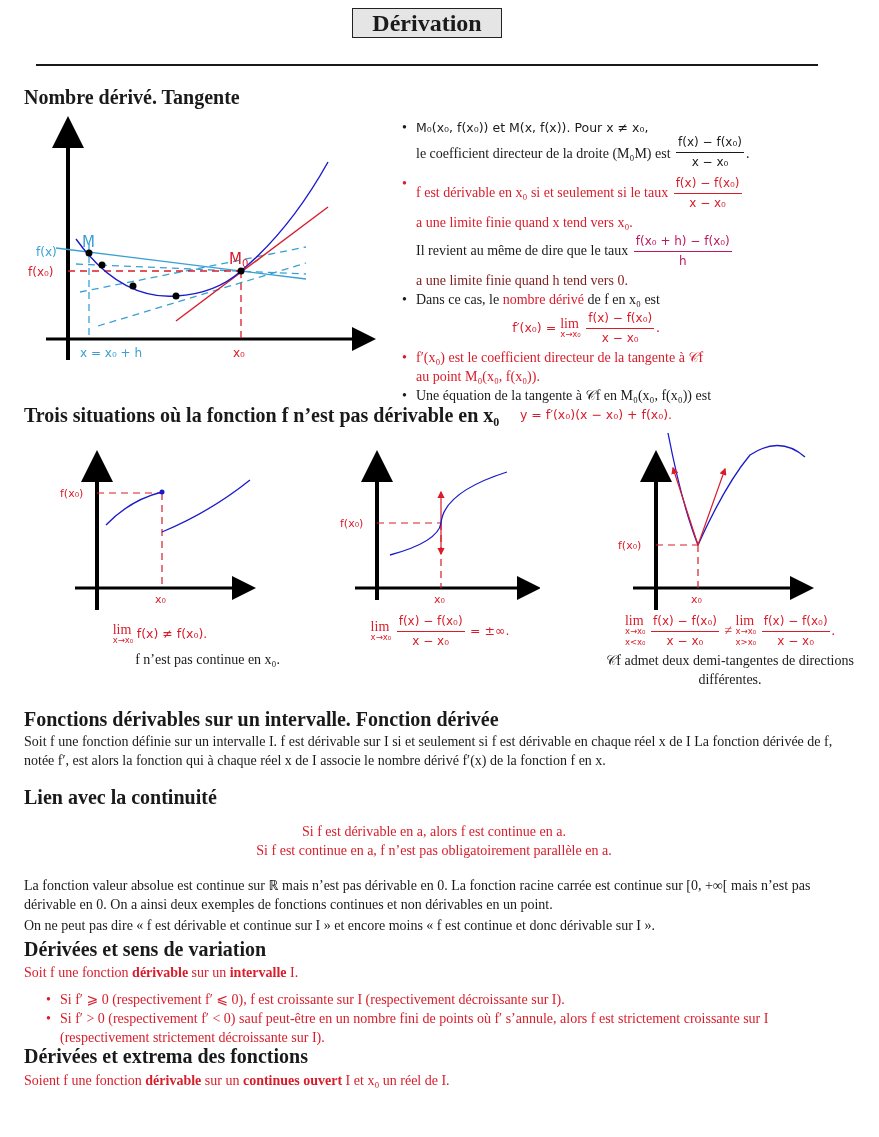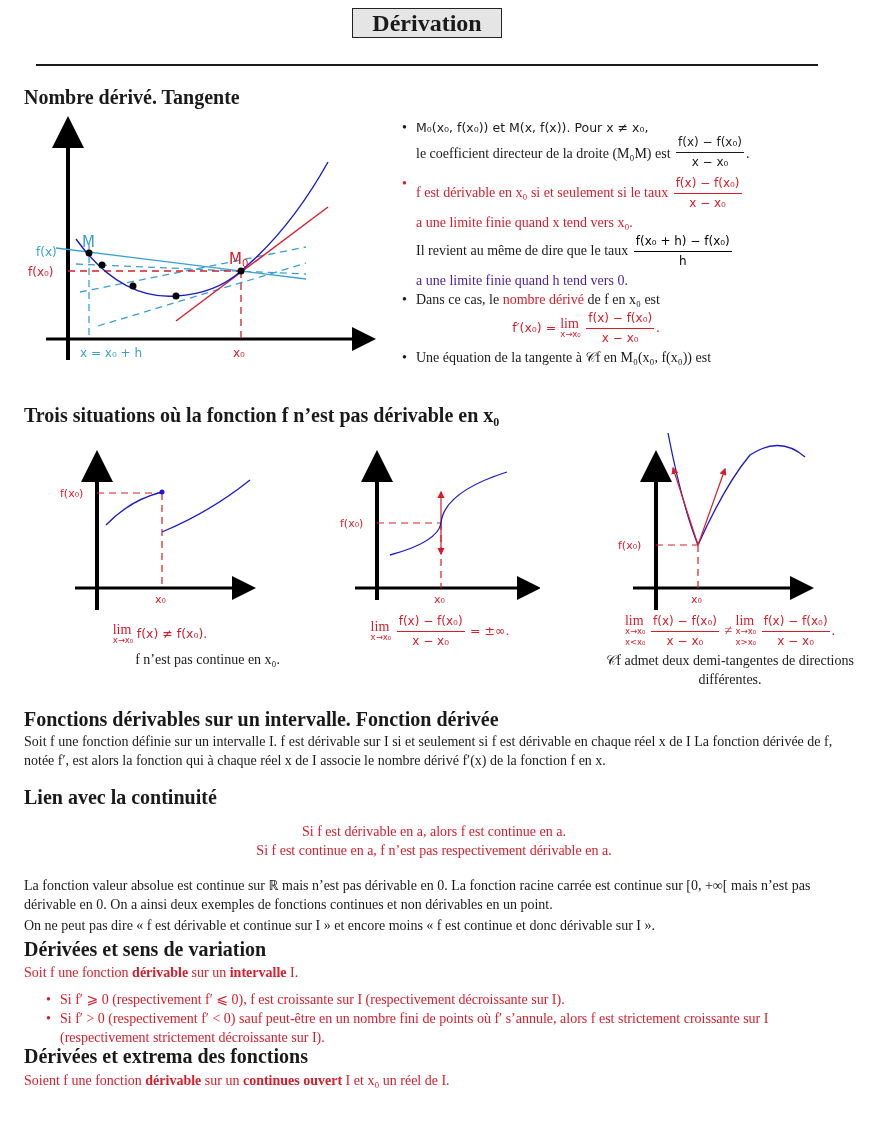--- a/index.html
+++ b/index.html
@@ -82,33 +82,38 @@
     <li>
       <span class="math">M₀(x₀, f(x₀)) et M(x, f(x)). Pour x ≠ x₀,</span><br>
       <span>le coefficient directeur de la droite (M₀M) est</span>
       <span class="frac" style="margin-top:-4px;"><span class="n">f(x) − f(x₀)</span><span class="d">x − x₀</span></span>.
     </li>
     <li class="red" style="margin-top:2px;">
       <span>f est dérivable en x₀ si et seulement si le taux</span>
       <span class="frac"><span class="n">f(x) − f(x₀)</span><span class="d">x − x₀</span></span><br>
       <span>a une limite finie quand x tend vers x₀.</span><br>
       <span style="color:#1a1a1a">Il revient au même de dire que le taux</span>
-      <span class="frac" style="color:#000000"><span class="n">f(x₀ + h) − f(x₀)</span><span class="d">h</span></span><br>
-      <span style="color:#4c1d95">a une limite finie quand h tend vers 0.</span>
+      <span class="frac" style="color:#be185d"><span class="n">f(x₀ + h) − f(x₀)</span><span class="d">h</span></span><br>
+      <span style="color:#7f1d1d">a une limite finie quand h tend vers 0.</span>
     </li>
     <li>
       <span>Dans ce cas, le </span><span class="red">nombre dérivé</span><span> de f en x₀ est</span>
       <div class="center red" style="margin-left:-60px;">
         <span class="math">f′(x₀) = </span>
         <span class="lim"><span class="l">lim</span><span class="s">x→x₀</span></span>
         <span class="frac"><span class="n">f(x) − f(x₀)</span><span class="d">x − x₀</span></span>.
       </div>
     </li>
+    <li class="red">
+      <span>f′(x₀) est le coefficient directeur de la tangente à 𝒞f</span><br>
+      <span>au point M₀(x₀, f(x₀)).</span>
+    </li>
     <li>
       <span>Une équation de la tangente à 𝒞f en M₀(x₀, f(x₀)) est</span>
+      <div class="center red math" style="margin-left:-40px;">y = f′(x₀)(x − x₀) + f(x₀).</div>
     </li>
   </ul>
 </div>
 
 <div class="abs h2" style="left:24px;top:404px;">Trois situations où la fonction f n’est pas dérivable en x₀</div>
 
 <svg class="abs" style="left:60px;top:450px;" width="200" height="170">
   <line x1="37" y1="160" x2="37" y2="8" stroke="#000" stroke-width="4" marker-end="url(#arr)"></line>
   <line x1="15" y1="138" x2="190" y2="138" stroke="#000" stroke-width="3" marker-end="url(#arr)"></line>
   <g stroke="#d91c2a" stroke-width="1.2" stroke-dasharray="7,5">
@@ -169,21 +174,21 @@
   </div>
   <div style="padding:0 20px;">𝒞f admet deux demi-tangentes de directions différentes.</div>
 </div>
 
 <div class="abs h2" style="left:24px;top:708px;">Fonctions dérivables sur un intervalle. Fonction dérivée</div>
 <div class="abs txt" style="left:24px;top:732px;width:820px;">Soit f une fonction définie sur un intervalle I. f est dérivable sur I si et seulement si f est dérivable en chaque réel x de I La fonction dérivée de f, notée f′, est alors la fonction qui à chaque réel x de I associe le nombre dérivé f′(x) de la fonction f en x.</div>
 
 <div class="abs h2" style="left:24px;top:786px;">Lien avec la continuité</div>
 <div class="abs txt red center" style="left:24px;top:822px;width:820px;">
   <div>Si f est dérivable en a, alors f est continue en a.</div>
-  <div>Si f est continue en a, f n’est pas respectivement dérivable en a.</div>
+  <div>Si f est continue en a, f n’est pas obligatoirement parallèle en a.</div>
 </div>
 <div class="abs txt" style="left:24px;top:876px;width:820px;">La fonction valeur absolue est continue sur ℝ mais n’est pas dérivable en 0. La fonction racine carrée est continue sur [0, +∞[ mais n’est pas dérivable en 0. On a ainsi deux exemples de fonctions continues et non dérivables en un point.</div>
 <div class="abs txt" style="left:24px;top:916px;width:820px;">On ne peut pas dire « f est dérivable et continue sur I » et encore moins « f est continue et donc dérivable sur I ».</div>
 
 <div class="abs h2" style="left:24px;top:938px;">Dérivées et sens de variation</div>
 <div class="abs txt red" style="left:24px;top:963px;width:830px;">
   <div><span>Soit f une fonction </span><b>dérivable</b><span> sur un </span><b>intervalle</b><span> I.</span></div>
   <ul class="ul" style="margin-left:22px;">
     <li>Si f′ ⩾ 0 (respectivement f′ ⩽ 0), f est croissante sur I (respectivement décroissante sur I).</li>
     <li>Si f′ &gt; 0 (respectivement f′ &lt; 0) sauf peut-être en un nombre fini de points où f′ s’annule, alors f est strictement croissante sur I (respectivement strictement décroissante sur I).</li>

